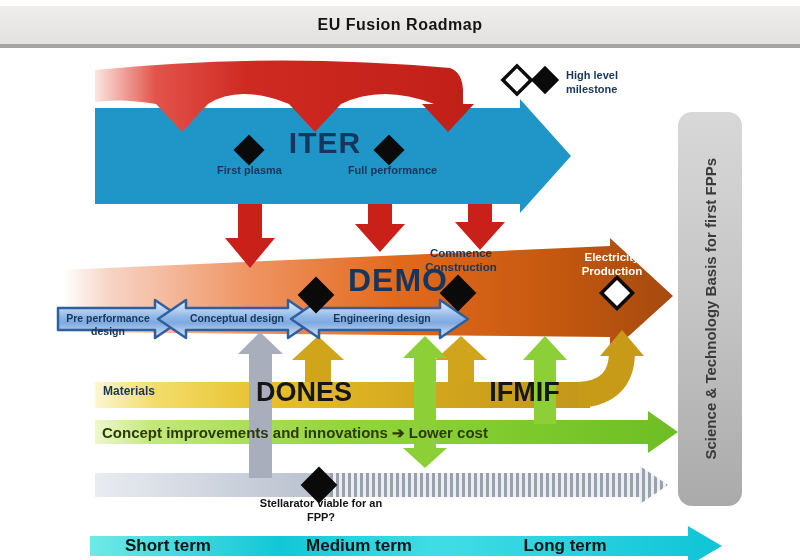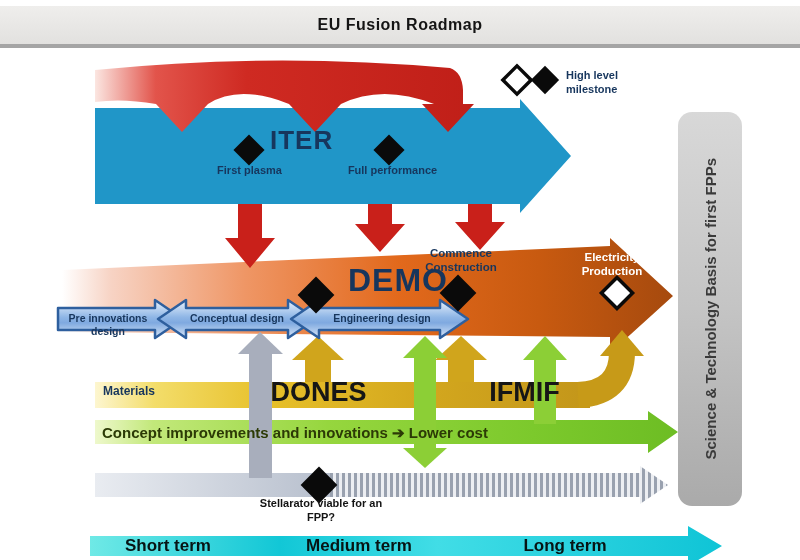--- a/index.html
+++ b/index.html
@@ -7,32 +7,32 @@
          font-family:"Liberation Sans", sans-serif;}
   .abs{position:absolute;}
   #header{left:0;top:6px;width:800px;height:38px;background:linear-gradient(#efeeec,#e2e1df);
           border-bottom:4px solid #a5a5a5;display:flex;align-items:center;justify-content:center;}
   #header .title{font-size:16px;font-weight:bold;color:#141414;letter-spacing:.5px;}
   .lbl{position:absolute;font-weight:bold;color:#17365d;line-height:1.25;}
   .ctr{text-align:center;}
   #svgwrap{left:0;top:0;width:800px;height:560px;}
   .t-input{left:100px;top:68px;width:345px;font-size:11.5px;}
   .t-legend{left:566px;top:69px;width:80px;font-size:11px;}
-  .t-iter{left:270px;top:124px;width:110px;font-size:26px;text-align:left;letter-spacing:1px;}
+  .t-iter{left:270px;top:124px;width:110px;font-size:30px;text-align:center;letter-spacing:1px;}
   .t-fp{left:192px;top:164px;width:115px;font-size:11px;}
   .t-fperf{left:325px;top:164px;width:135px;font-size:11px;}
   .t-cc{left:270px;top:250px;width:88px;font-size:11.5px;}
   .t-demo{left:348px;top:260px;width:110px;font-size:32px;letter-spacing:1px;}
   .t-com{left:406px;top:246px;width:110px;font-size:11.5px;}
   .t-elec{left:556px;top:250px;width:112px;font-size:11.5px;color:#ffffff;}
   .t-pre{left:52px;top:312px;width:112px;font-size:10.5px;}
   .t-con{left:177px;top:312px;width:120px;font-size:10.5px;}
   .t-eng{left:322px;top:312px;width:120px;font-size:10.5px;}
   .t-mat{left:103px;top:384px;width:90px;font-size:12px;}
-  .t-dones{left:256px;top:376px;width:125px;font-size:27px;color:#161616;text-align:center;}
+  .t-dones{left:256px;top:376px;width:125px;font-size:27px;color:#161616;}
   .t-ifmif{left:462px;top:376px;width:125px;font-size:27px;color:#161616;text-align:center;}
   .t-impr{left:102px;top:424px;width:420px;font-size:15px;color:#2c3a06;}
   .t-backup{left:100px;top:477px;width:250px;font-size:12.5px;color:#2f3b4f;}
   .t-stelq{left:255px;top:497px;width:132px;font-size:11px;color:#141414;}
   .t-short{left:108px;top:535px;width:120px;font-size:17px;color:#071414;}
   .t-medium{left:298px;top:535px;width:122px;font-size:17px;color:#071414;}
   .t-long{left:505px;top:535px;width:120px;font-size:17px;color:#071414;}
   .t-rightbar{left:678px;top:112px;width:64px;height:394px;display:flex;align-items:center;justify-content:center;}
   .t-rightbar span{writing-mode:vertical-rl;transform:rotate(180deg);font-size:15px;font-weight:bold;color:#3a3a3a;white-space:nowrap;}
 </style>
@@ -169,21 +169,21 @@
     </g>
   </svg>
 
   <div class="lbl t-legend">High level milestone</div>
   <div class="lbl t-iter">ITER</div>
   <div class="lbl t-fp ctr">First plasma</div>
   <div class="lbl t-fperf ctr">Full performance</div>
   <div class="lbl t-demo">DEMO</div>
   <div class="lbl t-com ctr">Commence Construction</div>
   <div class="lbl t-elec ctr">Electricity Production</div>
-  <div class="lbl t-pre ctr">Pre innovations design</div>
+  <div class="lbl t-pre ctr">Pre performance design</div>
   <div class="lbl t-con ctr">Conceptual design</div>
   <div class="lbl t-eng ctr">Engineering design</div>
   <div class="lbl t-mat">Materials</div>
   <div class="lbl t-dones">DONES</div>
   <div class="lbl t-ifmif">IFMIF</div>
   <div class="lbl t-impr">Concept improvements and innovations ➔ Lower cost</div>
   <div class="lbl t-stelq ctr">Stellarator viable for an FPP?</div>
   <div class="lbl t-short ctr">Short term</div>
   <div class="lbl t-long ctr">Long term</div>
   <div class="lbl t-medium ctr">Medium term</div>

